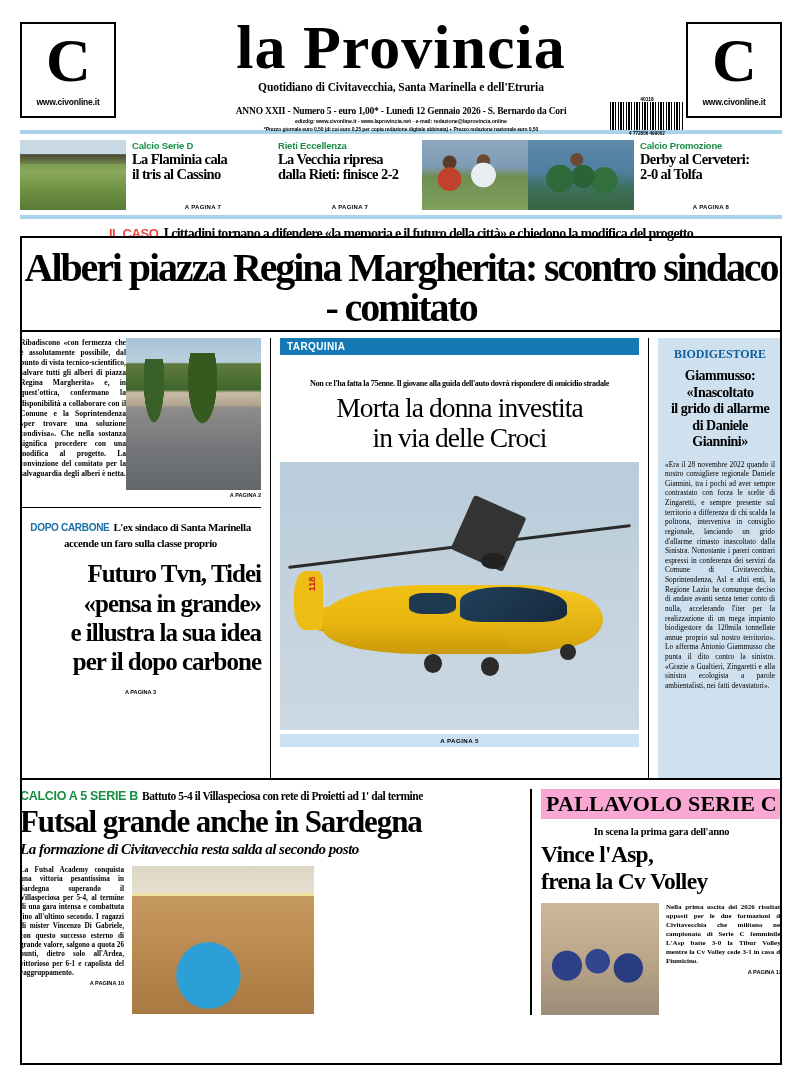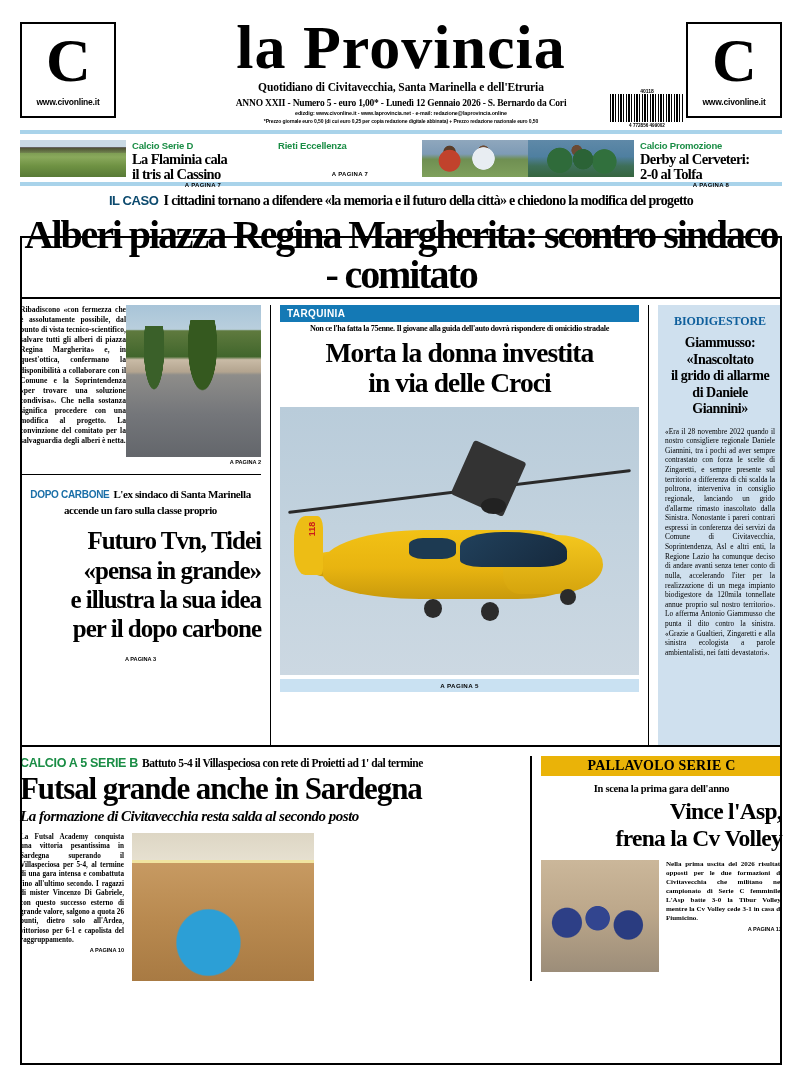--- a/index.html
+++ b/index.html
@@ -32,21 +32,21 @@
     font-family: "Liberation Serif", serif;
     font-weight: 700; font-size: 62px; line-height: 0.95;
     letter-spacing: 1px; margin-top: -4px;
   }
   .paper-sub {
     font-family: "Liberation Serif", serif;
     font-weight: 700; font-size: 11.5px; margin-top: 4px; letter-spacing: -0.1px;
   }
   .paper-line1 {
     font-family: "Liberation Serif", serif;
-    font-size: 9.5px; font-weight: 600; margin-top: 5px; letter-spacing: -0.2px;
+    font-size: 9.5px; font-weight: 600; margin-top: 13px; letter-spacing: -0.2px;
   }
   .paper-line2 {
     font-family: "Liberation Sans", sans-serif;
     font-size: 5.4px; font-weight: 700; margin-top: 2px; letter-spacing: -0.1px;
   }
   .paper-line3 {
     font-family: "Liberation Sans", sans-serif;
     font-size: 5px; font-weight: 700; margin-top: 2px; letter-spacing: -0.1px;
   }
   .barcode-wrap {
@@ -57,21 +57,21 @@
     background: repeating-linear-gradient(to right,
       #000 0px, #000 1px, #fff 1px, #fff 2px,
       #000 2px, #000 4px, #fff 4px, #fff 5px,
       #000 5px, #000 6px, #fff 6px, #fff 8px);
   }
   .barcode-num { font-family: "Liberation Sans", sans-serif; font-size: 4.6px; font-weight: 700; margin-top: 1px; }
   .barcode-top { font-family: "Liberation Sans", sans-serif; font-size: 5px; font-weight: 700; }
 
   
   .teaser-rule-top { height: 4px; background: #a9d3ea; margin-top: 4px; }
-  .teasers { display: flex; align-items: stretch; padding: 6px 0 5px 0; height: 48px; }
+  .teasers { display: flex; align-items: stretch; padding: 6px 0 5px 0; height: 81px; }
   .teaser { display: flex; flex: 1; align-items: stretch; }
   .teaser-photo { width: 106px; flex: 0 0 106px; position: relative; overflow: hidden; }
   .teaser-text { flex: 1; padding-left: 6px; display: flex; flex-direction: column; }
   .kicker-green {
     font-family: "Liberation Sans", sans-serif;
     color: #1a8d45; font-weight: 700; font-size: 9.5px; letter-spacing: -0.2px;
   }
   .teaser-head {
     font-family: "Liberation Serif", serif;
     font-weight: 700; font-size: 14.5px; line-height: 1.04; margin-top: 1px;
@@ -190,21 +190,21 @@
       radial-gradient(circle at 22% 56%, #2d3f86 0 13%, transparent 14%),
       radial-gradient(circle at 48% 52%, #32458f 0 14%, transparent 15%),
       radial-gradient(circle at 74% 58%, #2a3c80 0 13%, transparent 14%),
       linear-gradient(to bottom, #cbb79a 0%, #bda88b 44%, #9c8d79 100%);
   }
   .hr-med { height: 2px; background: #000; }
 
   .occhiello { padding: 7px 0 3px 0; display: flex; align-items: baseline; justify-content: center; }
   .ilcaso {
     font-family: "Liberation Sans", sans-serif;
-    color: #0c4a6e; font-weight: 700; font-size: 13px; letter-spacing: -0.4px;
+    color: #ef4444; font-weight: 700; font-size: 13px; letter-spacing: -0.4px;
     margin-right: 5px;
   }
   .occh-text {
     font-family: "Liberation Serif", serif;
     font-weight: 700; font-size: 14px; letter-spacing: -0.7px;
   }
   .main-head {
     font-family: "Liberation Serif", serif;
     font-weight: 700; font-size: 40px; text-align: center;
     letter-spacing: -2.1px; padding: 3px 0 2px 0; line-height: 1;
@@ -258,25 +258,25 @@
   
   .loc-bar {
     background: #1479b5; color: #fff;
     font-family: "Liberation Sans", sans-serif;
     font-weight: 700; font-size: 10px; letter-spacing: 0.4px;
     padding: 3px 7px;
   }
   .mid-occh {
     font-family: "Liberation Serif", serif;
     font-weight: 700; font-size: 8.2px; text-align: center;
-    margin-top: 2px; letter-spacing: -0.35px;
+    margin-top: 24px; letter-spacing: -0.35px;
   }
   .mid-head {
     font-family: "Liberation Serif", serif;
-    font-weight: 700; font-size: 27.5px; text-align: center;
+    font-weight: 400; font-size: 27.5px; text-align: center;
     line-height: 1.1; margin-top: 5px; letter-spacing: -0.9px;
   }
   .mid-photo { height: 268px; margin-top: 8px; }
   .mid-pageref-bar {
     background: #c9e1f2;
     font-family: "Liberation Sans", sans-serif;
     font-size: 6.2px; font-weight: 700; text-align: center;
     padding: 3px 0; margin-top: 4px; letter-spacing: 0.4px;
   }
 
@@ -343,33 +343,33 @@
   .basket-pageref {
     font-family: "Liberation Sans", sans-serif;
     font-size: 5.8px; font-weight: 700; margin-top: 16px; letter-spacing: 0.3px;
   }
   .fut-pageref {
     font-family: "Liberation Sans", sans-serif;
     font-size: 5.6px; font-weight: 700; text-align: right; margin-top: 2px;
   }
 
   .vol-bar {
-    background: #eab308;
-    font-family: "Liberation Serif", serif;
-    font-weight: 700; font-size: 14px; text-align: center;
+    background: #f9a8d4;
+    font-family: "Liberation Serif", serif;
+    font-weight: 700; font-size: 22px; text-align: center;
     padding: 2px 0; letter-spacing: 0.2px;
   }
   .vol-occh {
     font-family: "Liberation Serif", serif;
     font-weight: 700; font-size: 10.5px; text-align: center; margin-top: 7px;
     letter-spacing: -0.3px;
   }
   .vol-head {
     font-family: "Liberation Serif", serif;
-    font-weight: 700; font-size: 23.5px; text-align: right;
+    font-weight: 700; font-size: 23.5px; text-align: left;
     line-height: 1.14; margin-top: 4px; letter-spacing: -0.7px;
   }
   .vol-grid { display: flex; margin-top: 8px; gap: 7px; }
   .vol-photo { width: 118px; flex: 0 0 118px; height: 112px; }
   .vol-text {
     font-family: "Liberation Serif", serif;
     font-size: 7px; line-height: 1.3; text-align: justify; font-weight: 700; flex: 1;
   }
   .vol-pageref {
     font-family: "Liberation Sans", sans-serif;
@@ -421,20 +421,24 @@
           <span>La Flaminia cala</span><br>
           <span>il tris al Cassino</span>
         </div>
         <div class="pageref">A PAGINA 7</div>
       </div>
     </div>
 
     <div class="teaser">
       <div class="teaser-text" style="padding-left:4px;">
         <div class="kicker-green">Rieti Eccellenza</div>
+        <div class="teaser-head">
+          <span>La Vecchia ripresa</span><br>
+          <span>dalla Rieti: finisce 2-2</span>
+        </div>
         <div class="pageref">A PAGINA 7</div>
       </div>
       <div class="teaser-photo ph-players"></div>
     </div>
 
     <div class="teaser">
       <div class="teaser-photo ph-celebr"></div>
       <div class="teaser-text">
         <div class="kicker-green">Calcio Promozione</div>
         <div class="teaser-head">

